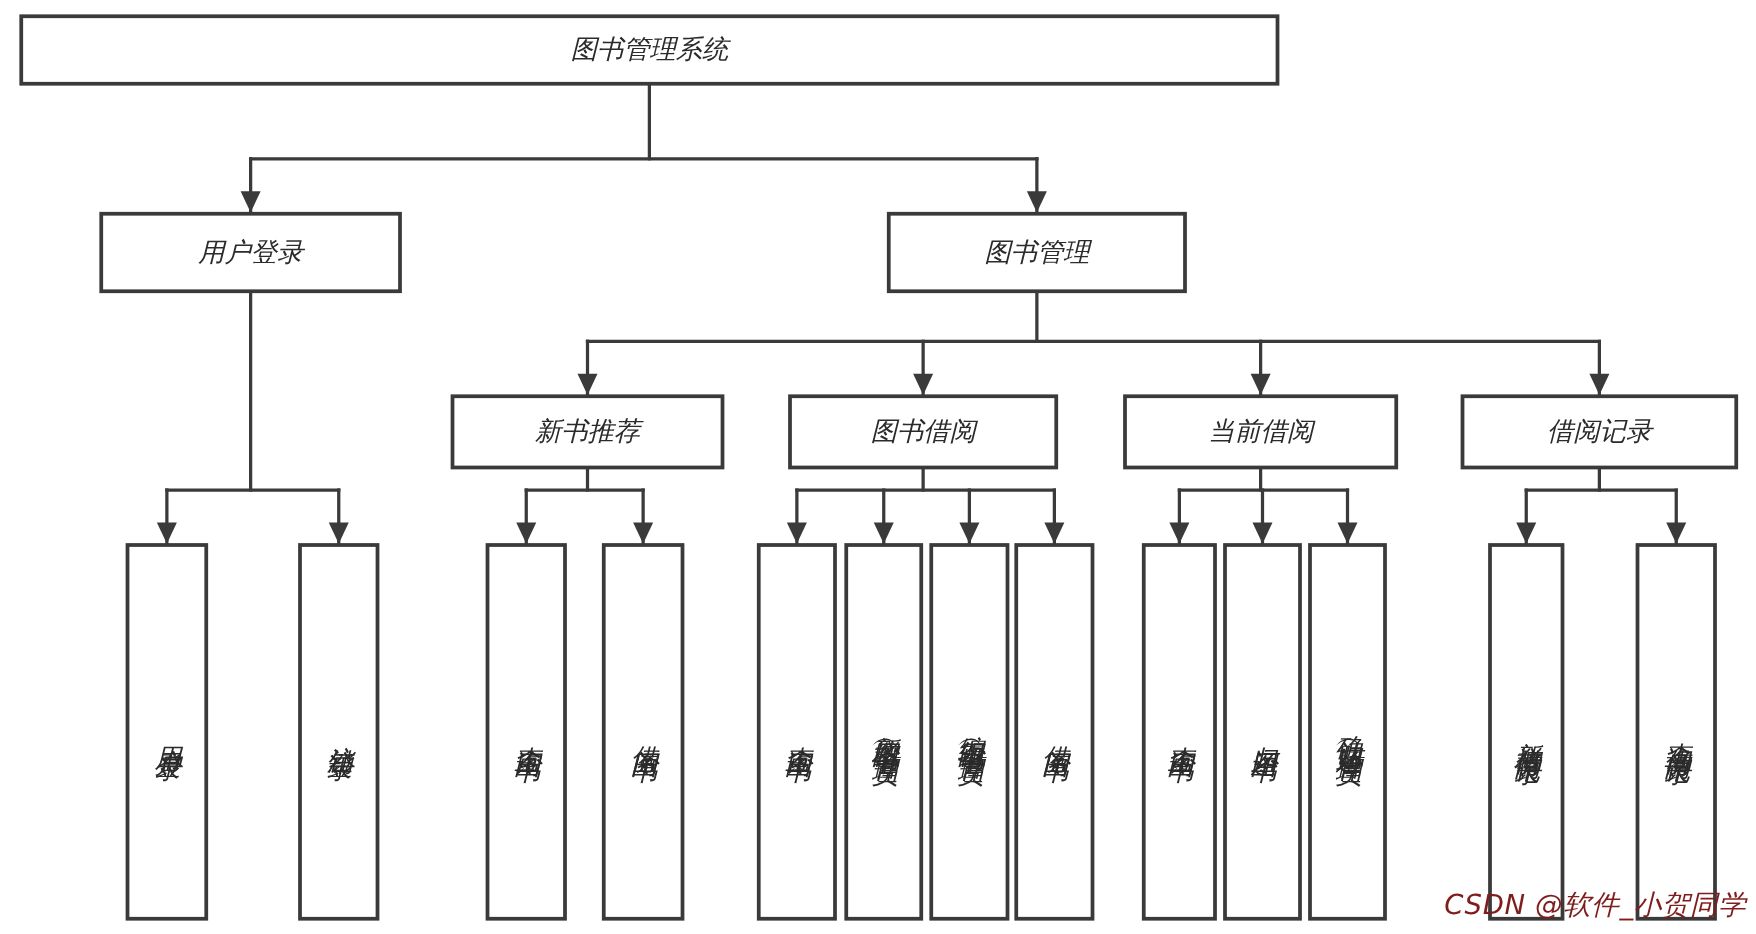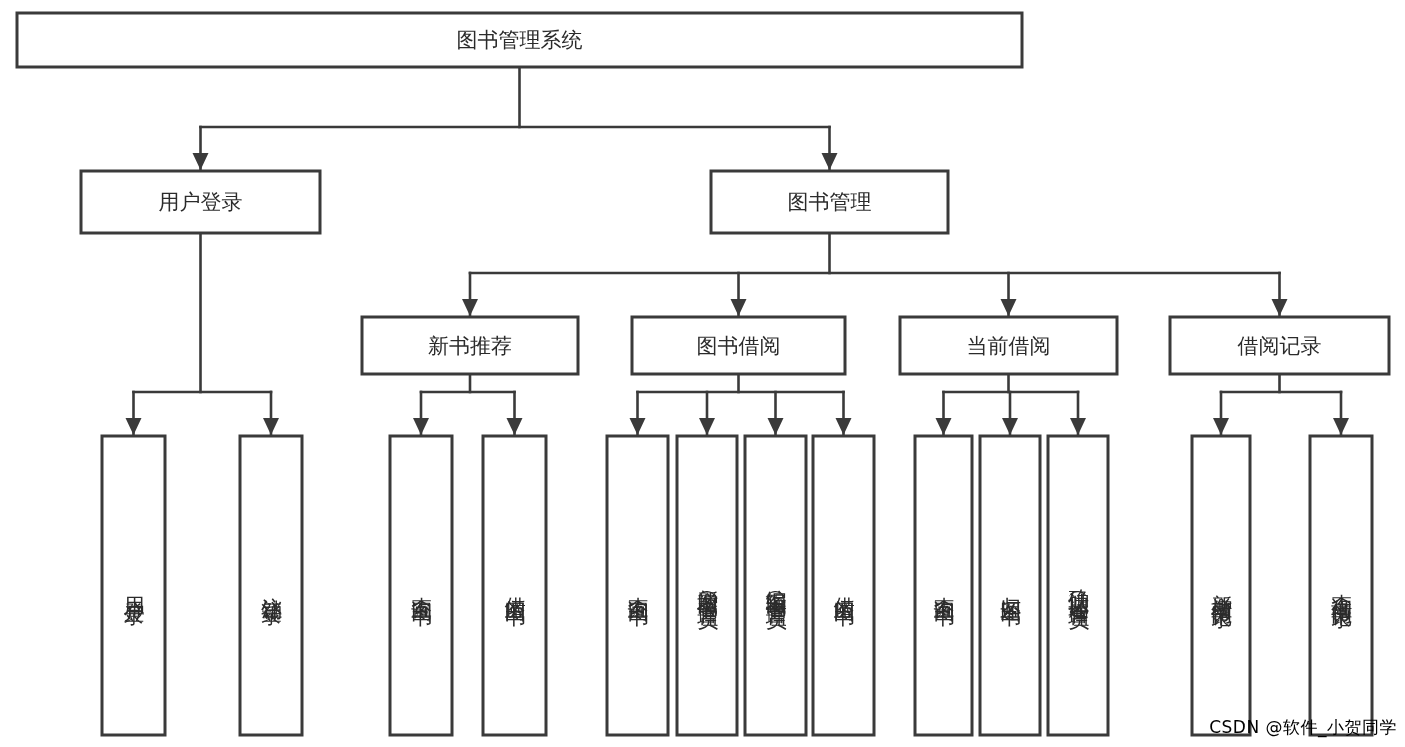--- a/index.html
+++ b/index.html
@@ -11,20 +11,21 @@
     width: 1405px;
     height: 747px;
     overflow: hidden;
     font-family: "DejaVu Sans", "Liberation Sans", sans-serif;
   }
   #diagram-root {
     position: relative;
     width: 1405px;
     height: 747px;
     background: #ffffff;
+    font-style: italic;
   }
   svg#flow-svg {
     position: absolute;
     top: 0;
     left: 0;
     width: 1405px;
     height: 747px;
     display: block;
   }
   .node-rect {
@@ -65,22 +66,22 @@
     letter-spacing: 3px;
     color: #2b2b2b;
     white-space: nowrap;
     text-align: center;
   }
   #watermark {
     position: absolute;
     right: 8px;
     bottom: 8px;
     font-family: "DejaVu Sans", "Liberation Sans", sans-serif;
-    font-size: 17px;
-    color: #000000;
+    font-size: 22px;
+    color: #7f1d1d;
     letter-spacing: 0.5px;
     white-space: nowrap;
   }
 </style>
 </head>
 <body>
 
 <div id="diagram-root">
 
   <svg id="flow-svg" viewBox="0 0 1405 747">

